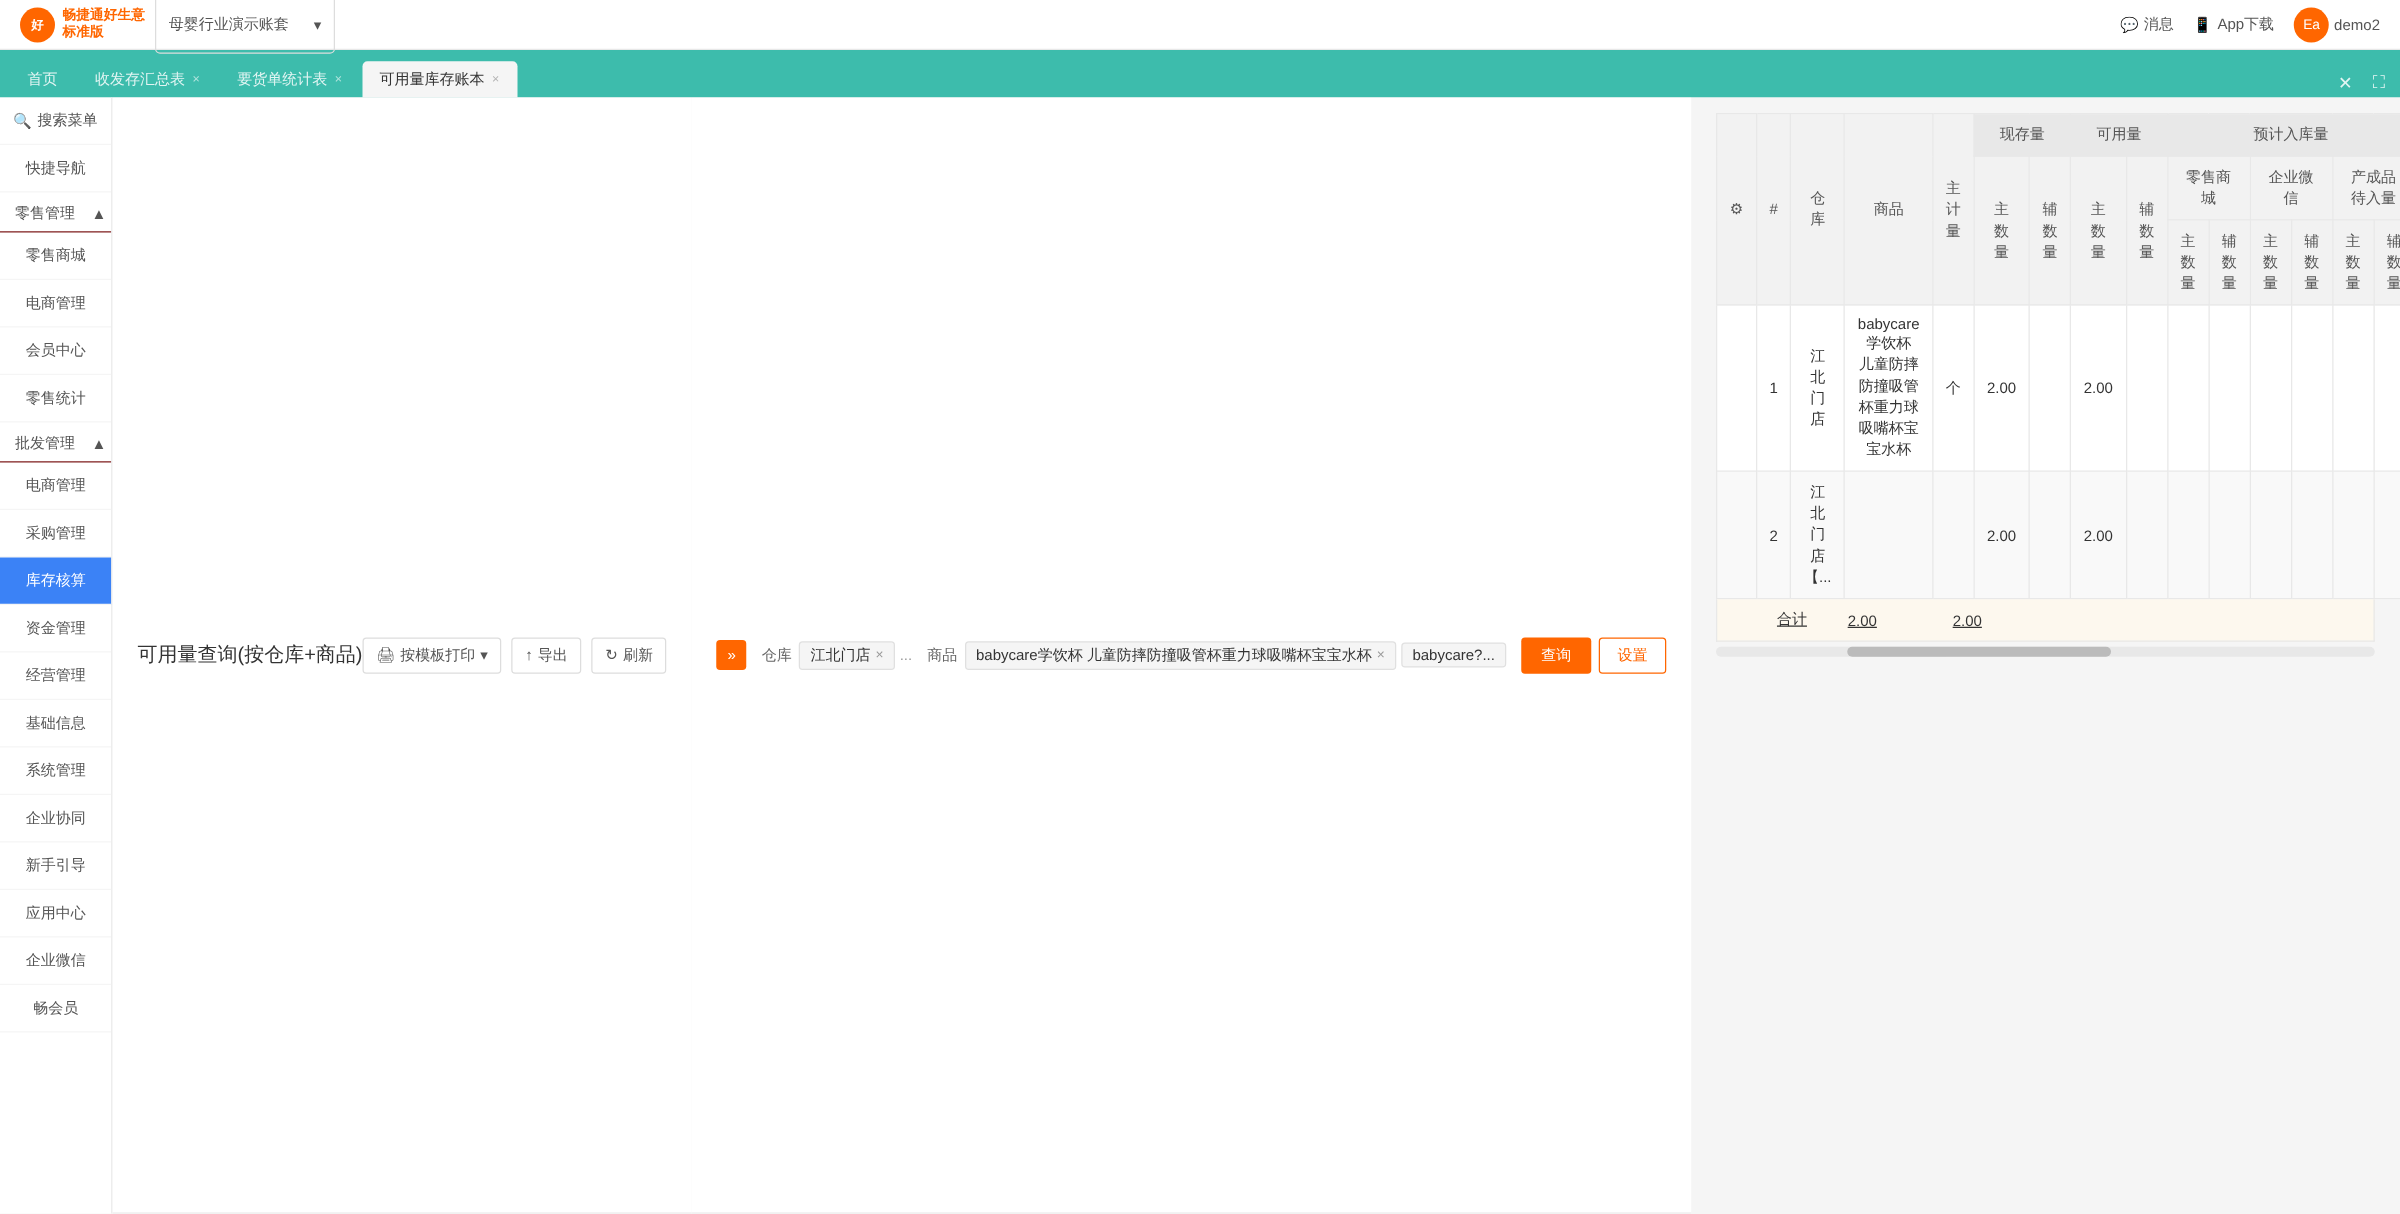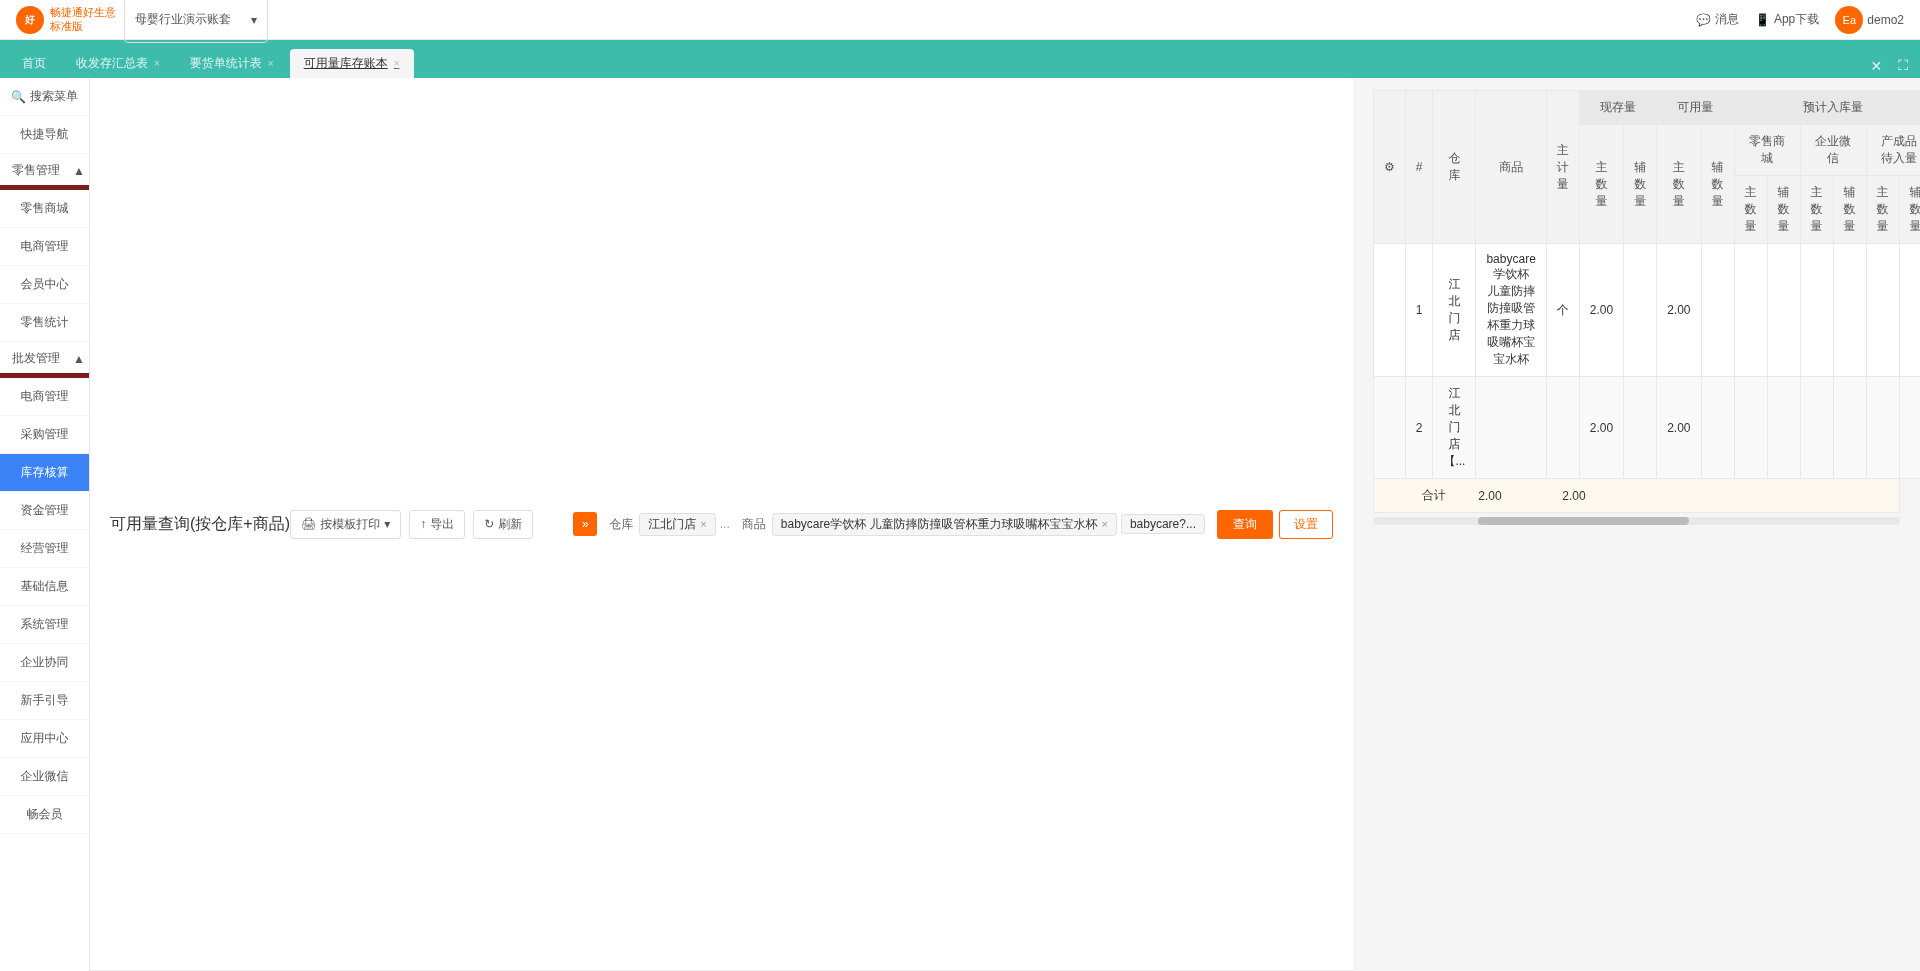--- a/index.html
+++ b/index.html
@@ -11,21 +11,21 @@
       background: #fff;
       display: flex;
       align-items: center;
       justify-content: space-between;
       padding: 0 16px;
       border-bottom: 1px solid #e8e8e8;
     }
     .top-bar-left { display: flex; align-items: center; gap: 8px; }
     .logo-area { display: flex; align-items: center; gap: 6px; }
     .logo-icon { width: 28px; height: 28px; background: #ff6600; border-radius: 50%; display: flex; align-items: center; justify-content: center; color: white; font-size: 10px; font-weight: bold; }
-    .logo-text { font-size: 11px; color: #ff6600; line-height: 1.2; }
+    .logo-text { font-size: 11px; color: #ff6600; line-height: 1.2; font-weight: bold; }
     .industry-selector { display: flex; align-items: center; gap: 20px; padding: 14px 10px; border: 1px solid #ddd; border-radius: 4px; color: #555; cursor: pointer; min-width: 140px; font-size: 12px; }
     .top-bar-right { display: flex; align-items: center; gap: 16px; }
     .top-right-item { display: flex; align-items: center; gap: 4px; color: #555; font-size: 12px; cursor: pointer; }
     .avatar { width: 28px; height: 28px; border-radius: 50%; background: #ff6600; display: flex; align-items: center; justify-content: center; color: white; font-size: 11px; }
 
     
     .nav-tabs {
       height: 38px;
       background: #3dbcac;
       display: flex;
@@ -40,21 +40,20 @@
       font-size: 12px;
       color: rgba(255,255,255,0.85);
       display: flex;
       align-items: center;
       gap: 6px;
       white-space: nowrap;
     }
     .nav-tab.active {
       background: #f5f5f5;
       color: #333;
-      text-decoration: underline;
     }
     .nav-tab .close-btn { font-size: 10px; color: inherit; opacity: 0.7; cursor: pointer; }
     .nav-tab.active .close-btn { color: #999; }
     .nav-tab-home { font-size: 12px; }
     .nav-right { margin-left: auto; display: flex; align-items: center; gap: 8px; }
     .nav-icon-btn { color: rgba(255,255,255,0.85); cursor: pointer; font-size: 14px; padding: 4px; }
 
     
     .main-layout { display: flex; height: calc(100vh - 78px); }
 
@@ -80,21 +79,21 @@
     }
     .sidebar-item.active { background: #3b82f6; color: #fff; }
     .sidebar-group-header {
       padding: 8px 4px 6px 12px;
       font-size: 12px;
       color: #555;
       display: flex;
       align-items: center;
       justify-content: space-between;
       cursor: pointer;
-      border-bottom: 5px solid #7f1d1d;
+      border-bottom: 1px solid #7f1d1d;
     }
 
     
     .content-area { flex: 1; overflow: hidden; display: flex; flex-direction: row; background: #f5f5f5; }
 
     
     .page-header {
       background: #fff;
       padding: 12px 20px 0 20px;
       border-bottom: 1px solid #e8e8e8;
@@ -161,20 +160,21 @@
     
     .table-footer {
       background: #fdf8ee;
       border: 1px solid #e8e8e8;
       border-top: none;
       padding: 8px 10px;
       display: flex;
       align-items: center;
       font-size: 12px;
       font-weight: 500;
+      text-decoration: underline;
     }
 
     
     ::-webkit-scrollbar { width: 6px; height: 6px; }
     ::-webkit-scrollbar-track { background: #f1f1f1; }
     ::-webkit-scrollbar-thumb { background: #ccc; border-radius: 3px; }
   </style>
 </head>
 <body>
 

